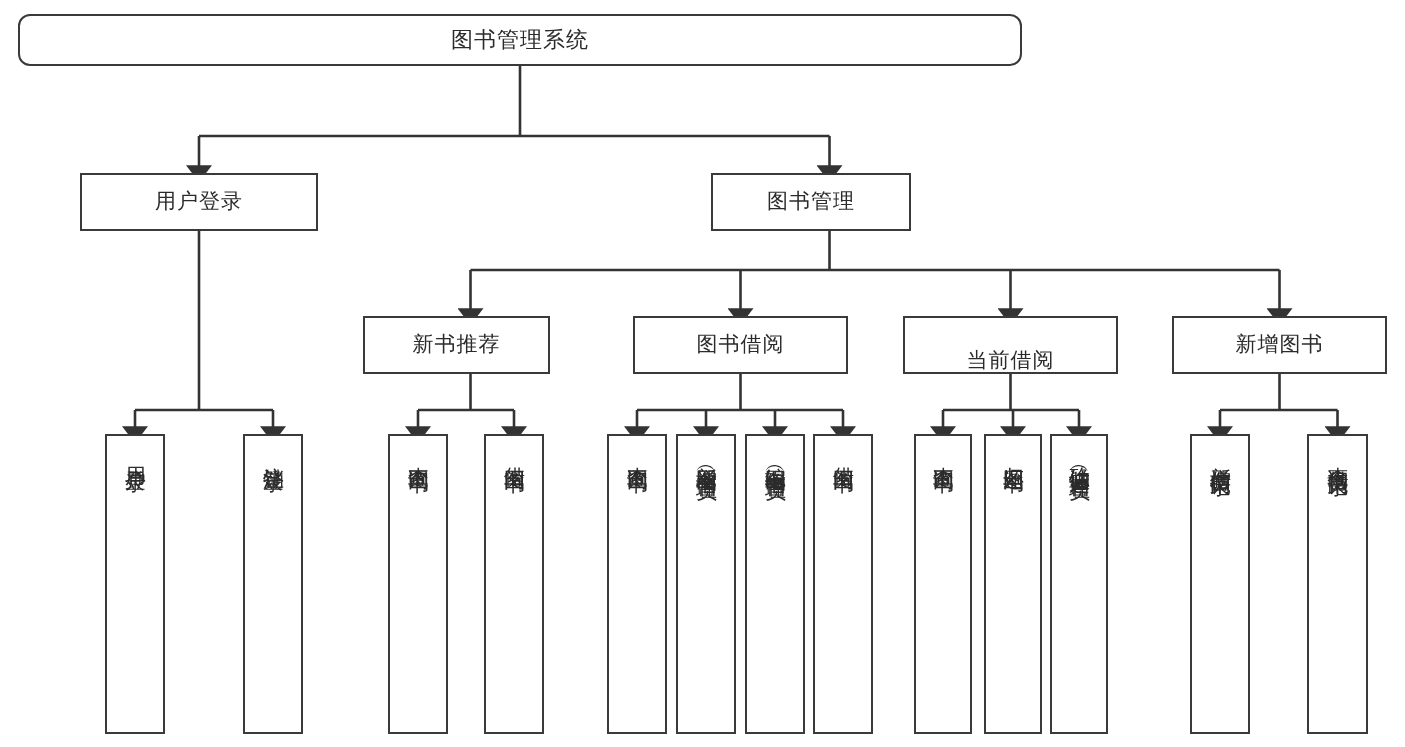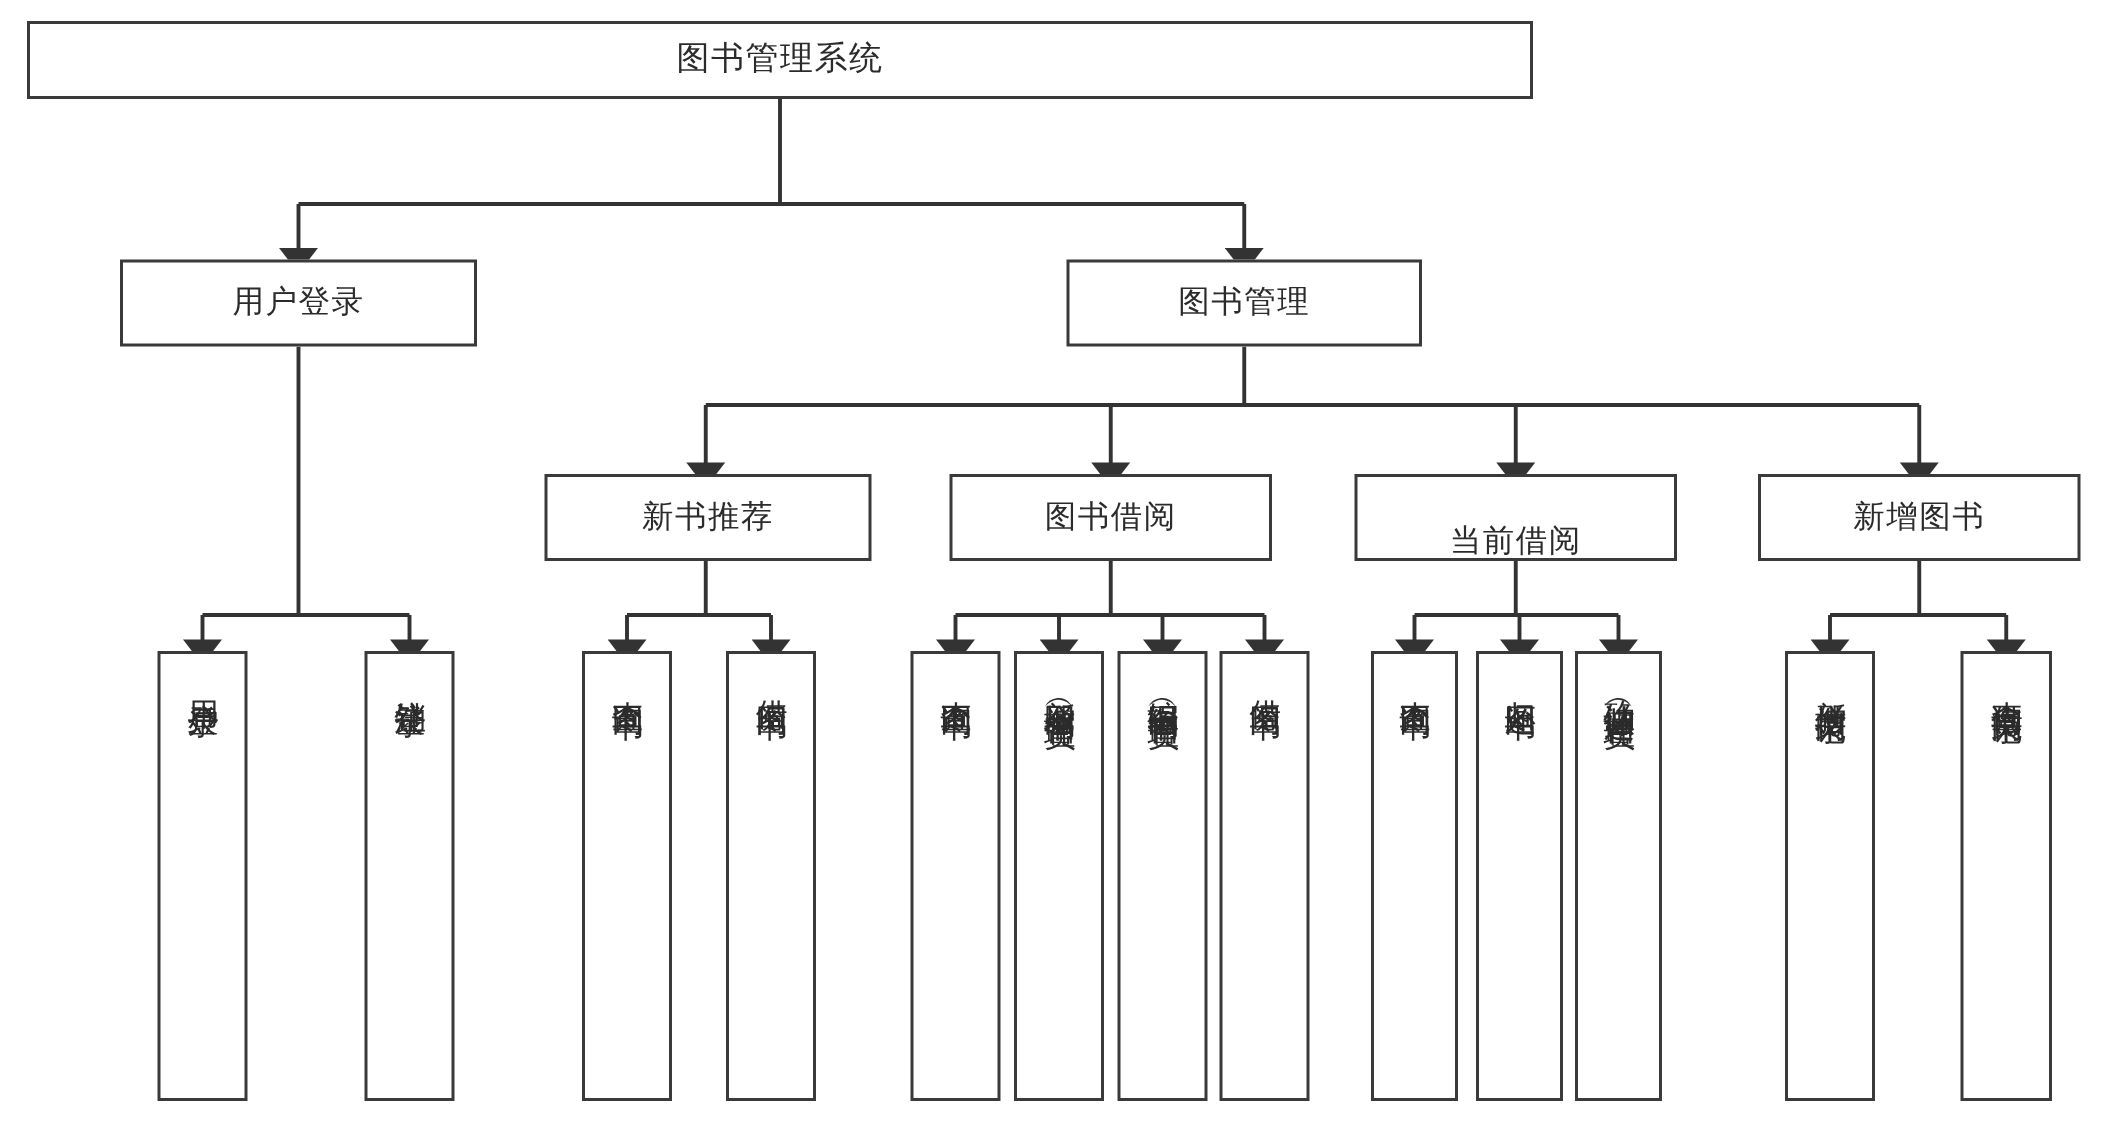--- a/index.html
+++ b/index.html
@@ -101,30 +101,30 @@
         <line x1="1013" y1="410" x2="1013" y2="432" marker-end="url(#arrowhead)"></line>
         <line x1="1079" y1="410" x2="1079" y2="432" marker-end="url(#arrowhead)"></line>
         <line x1="1279.5" y1="374" x2="1279.5" y2="410"></line>
         <line x1="1220" y1="410" x2="1337.5" y2="410"></line>
         <line x1="1220" y1="410" x2="1220" y2="432" marker-end="url(#arrowhead)"></line>
         <line x1="1337.5" y1="410" x2="1337.5" y2="432" marker-end="url(#arrowhead)"></line>
       </g>
   </svg>
 
   <div id="nodes-layer">
-      <div class="node-box root" style="left: 18px; top: 14px; width: 1004px; height: 52px;">
+      <div class="node-box root" style="left: 18px; top: 14px; width: 1004px; height: 52px; border-radius: 12px;">
         <span class="node-label">图书管理系统</span>
       </div>
       <div class="node-box level2" style="left: 80px; top: 173px; width: 238px; height: 58px;">
         <span class="node-label">用户登录</span>
       </div>
-      <div class="node-box level2" style="left: 711px; top: 173px; width: 237px; height: 58px;">
+      <div class="node-box level2" style="left: 711px; top: 173px; width: 200px; height: 58px;">
         <span class="node-label">图书管理</span>
       </div>
-      <div class="node-box level3" style="left: 363px; top: 316px; width: 218px; height: 58px;">
+      <div class="node-box level3" style="left: 363px; top: 316px; width: 187px; height: 58px;">
         <span class="node-label">新书推荐</span>
       </div>
       <div class="node-box level3" style="left: 633px; top: 316px; width: 215px; height: 58px;">
         <span class="node-label">图书借阅</span>
       </div>
       <div class="node-box level3" style="left: 903px; top: 316px; width: 215px; height: 58px; align-items: flex-end;">
         <span class="node-label">当前借阅</span>
       </div>
       <div class="node-box level3" style="left: 1172px; top: 316px; width: 215px; height: 58px;">
         <span class="node-label">新增图书</span>

